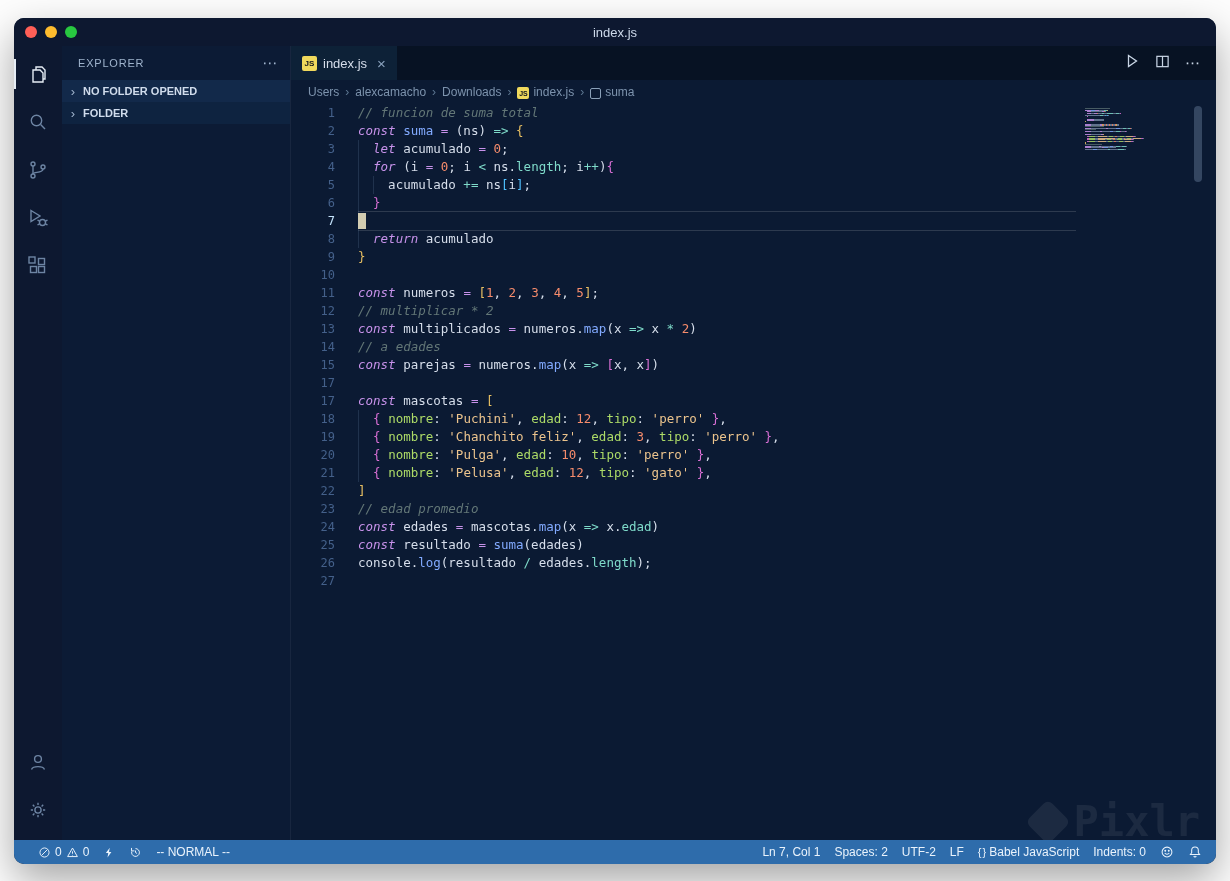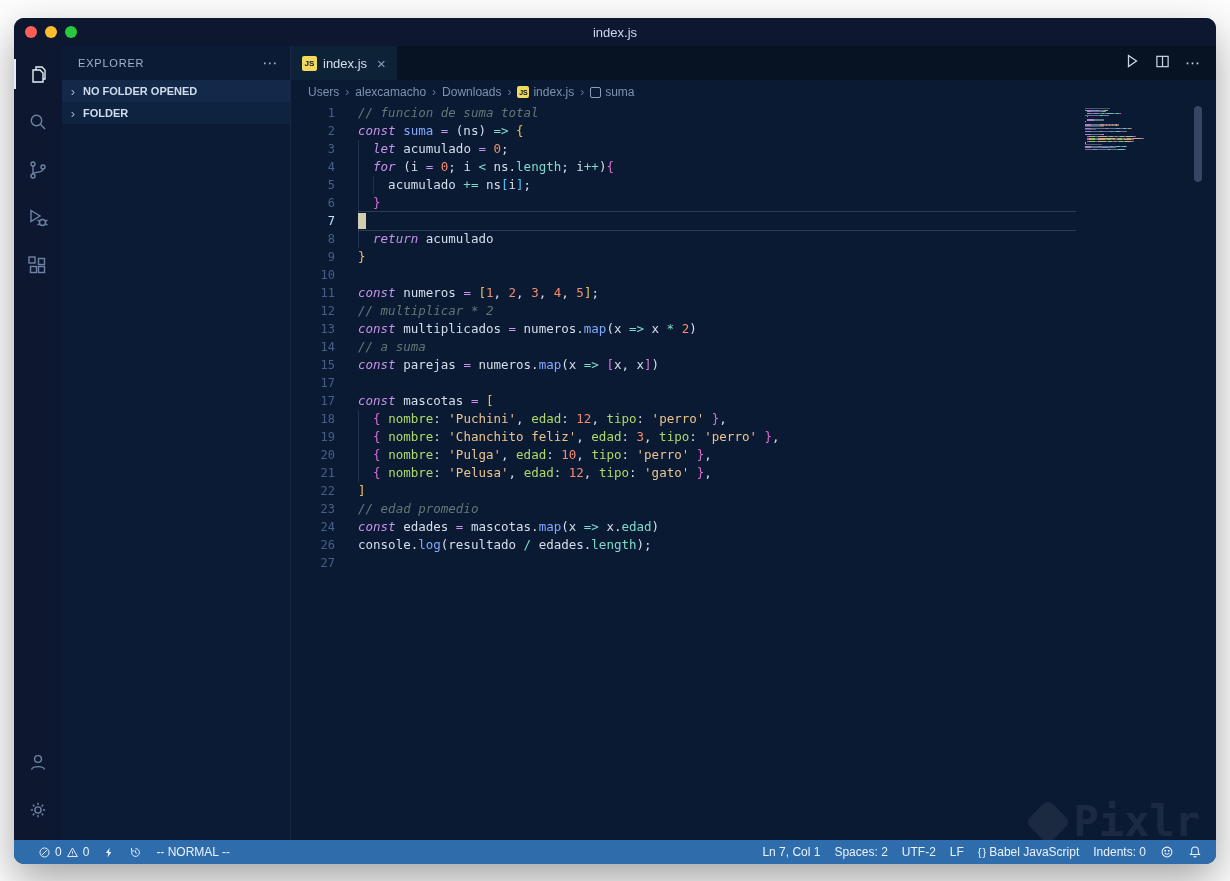--- a/index.html
+++ b/index.html
@@ -34,21 +34,21 @@
   .tabs{flex:0 0 34px;background:#071223;display:flex;align-items:center;}
   .tab{height:34px;display:flex;align-items:center;gap:6px;padding:0 11px;background:#0d2137;color:#d6deeb;font-size:13px;}
   .jsicon{width:15px;height:15px;background:#f0d95c;color:#10141c;font-size:8px;font-weight:bold;display:flex;align-items:center;justify-content:center;border-radius:2px;font-family:"Liberation Sans",sans-serif;}
   .jsicon.mini{width:12px;height:12px;font-size:7px;}
   .tab-close{color:#8aa2bd;font-size:15px;margin-left:4px;line-height:1;}
   .tab-actions{margin-left:auto;display:flex;align-items:center;gap:15px;padding-right:15px;color:#c9d6e6;}
   .tab-actions svg{stroke:currentColor;fill:none;stroke-width:1.3;}
   .more-dots{font-size:15px;letter-spacing:1px;}
   
   .breadcrumbs{flex:0 0 24px;display:flex;align-items:center;padding-left:17px;font-size:12px;color:#7d93ad;gap:6px;}
-  .bc-item{display:flex;align-items:center;gap:4px;}
+  .bc-item{display:flex;align-items:flex-end;gap:4px;}
   .bc-sep{color:#5d7792;font-size:12px;}
   .symsq{width:9px;height:9px;border:1px solid #8aa0b8;border-radius:2px;display:inline-block;}
   
   .code-area{flex:1;position:relative;font-family:"DejaVu Sans Mono",monospace;font-size:12.5px;line-height:18px;overflow:hidden;}
   .code-lines{position:absolute;top:0;left:0;right:0;}
   .line{display:flex;height:18px;white-space:pre;}
   .ln{flex:0 0 44px;text-align:right;color:#44608a;font-size:12px;}
   .lc{margin-left:23px;margin-right:140px;position:relative;flex:1;color:#d6deeb;}
   .line.cur .ln{color:#c5e4fd;}
   .line.cur .lc{box-shadow:0 -1px 0 rgba(255,255,255,.14),0 1px 0 rgba(255,255,255,.14);}
@@ -221,31 +221,32 @@
               <div class="line"><span class="ln">4</span><span class="lc"><i class="gd" style="left: 0px;"></i><span class="tk-p">  </span><span class="tk-kw">for </span><span class="tk-p">(i </span><span class="tk-op">= </span><span class="tk-num">0</span><span class="tk-p">; i </span><span class="tk-cy">&lt; </span><span class="tk-p">ns.</span><span class="tk-cy">length</span><span class="tk-p">; i</span><span class="tk-cy">++</span><span class="tk-p">)</span><span class="tk-b2">{</span></span></div>
               <div class="line"><span class="ln">5</span><span class="lc"><i class="gd" style="left: 0px;"></i><i class="gd" style="left: 15px;"></i><span class="tk-p">    acumulado </span><span class="tk-cy">+= </span><span class="tk-p">ns</span><span class="tk-b3">[</span><span class="tk-p">i</span><span class="tk-b3">]</span><span class="tk-p">;</span></span></div>
               <div class="line"><span class="ln">6</span><span class="lc"><i class="gd" style="left: 0px;"></i><span class="tk-p">  </span><span class="tk-b2">}</span></span></div>
               <div class="line cur"><span class="ln">7</span><span class="lc"><i class="gd" style="left: 0px;"></i><span class="cursor"></span></span></div>
               <div class="line"><span class="ln">8</span><span class="lc"><i class="gd" style="left: 0px;"></i><span class="tk-p">  </span><span class="tk-kw">return </span><span class="tk-p">acumulado</span></span></div>
               <div class="line"><span class="ln">9</span><span class="lc"><span class="tk-b1">}</span></span></div>
               <div class="line"><span class="ln">10</span><span class="lc"></span></div>
               <div class="line"><span class="ln">11</span><span class="lc"><span class="tk-kw">const </span><span class="tk-p">numeros </span><span class="tk-op">= </span><span class="tk-b1">[</span><span class="tk-num">1</span><span class="tk-p">, </span><span class="tk-num">2</span><span class="tk-p">, </span><span class="tk-num">3</span><span class="tk-p">, </span><span class="tk-num">4</span><span class="tk-p">, </span><span class="tk-num">5</span><span class="tk-b1">]</span><span class="tk-p">;</span></span></div>
               <div class="line"><span class="ln">12</span><span class="lc"><span class="tk-cm">// multiplicar * 2</span></span></div>
               <div class="line"><span class="ln">13</span><span class="lc"><span class="tk-kw">const </span><span class="tk-p">multiplicados </span><span class="tk-op">= </span><span class="tk-p">numeros.</span><span class="tk-fn">map</span><span class="tk-p">(x </span><span class="tk-cy">=&gt; </span><span class="tk-p">x </span><span class="tk-cy">* </span><span class="tk-num">2</span><span class="tk-p">)</span></span></div>
-              <div class="line"><span class="ln">14</span><span class="lc"><span class="tk-cm">// a suma</span></span></div>
+              <div class="line"><span class="ln">14</span><span class="lc"><span class="tk-cm">// a edades</span></span></div>
               <div class="line"><span class="ln">15</span><span class="lc"><span class="tk-kw">const </span><span class="tk-p">parejas </span><span class="tk-op">= </span><span class="tk-p">numeros.</span><span class="tk-fn">map</span><span class="tk-p">(x </span><span class="tk-cy">=&gt; </span><span class="tk-b2">[</span><span class="tk-p">x, x</span><span class="tk-b2">]</span><span class="tk-p">)</span></span></div>
               <div class="line"><span class="ln">17</span><span class="lc"></span></div>
               <div class="line"><span class="ln">17</span><span class="lc"><span class="tk-kw">const </span><span class="tk-p">mascotas </span><span class="tk-op">= </span><span class="tk-b1">[</span></span></div>
               <div class="line"><span class="ln">18</span><span class="lc"><i class="gd" style="left: 0px;"></i><span class="tk-p">  </span><span class="tk-b2">{ </span><span class="tk-key">nombre</span><span class="tk-p">: </span><span class="tk-str">'Puchini'</span><span class="tk-p">, </span><span class="tk-key">edad</span><span class="tk-p">: </span><span class="tk-num">12</span><span class="tk-p">, </span><span class="tk-key">tipo</span><span class="tk-p">: </span><span class="tk-str">'perro'</span><span class="tk-b2"> }</span><span class="tk-p">,</span></span></div>
               <div class="line"><span class="ln">19</span><span class="lc"><i class="gd" style="left: 0px;"></i><span class="tk-p">  </span><span class="tk-b2">{ </span><span class="tk-key">nombre</span><span class="tk-p">: </span><span class="tk-str">'Chanchito feliz'</span><span class="tk-p">, </span><span class="tk-key">edad</span><span class="tk-p">: </span><span class="tk-num">3</span><span class="tk-p">, </span><span class="tk-key">tipo</span><span class="tk-p">: </span><span class="tk-str">'perro'</span><span class="tk-b2"> }</span><span class="tk-p">,</span></span></div>
               <div class="line"><span class="ln">20</span><span class="lc"><i class="gd" style="left: 0px;"></i><span class="tk-p">  </span><span class="tk-b2">{ </span><span class="tk-key">nombre</span><span class="tk-p">: </span><span class="tk-str">'Pulga'</span><span class="tk-p">, </span><span class="tk-key">edad</span><span class="tk-p">: </span><span class="tk-num">10</span><span class="tk-p">, </span><span class="tk-key">tipo</span><span class="tk-p">: </span><span class="tk-str">'perro'</span><span class="tk-b2"> }</span><span class="tk-p">,</span></span></div>
               <div class="line"><span class="ln">21</span><span class="lc"><i class="gd" style="left: 0px;"></i><span class="tk-p">  </span><span class="tk-b2">{ </span><span class="tk-key">nombre</span><span class="tk-p">: </span><span class="tk-str">'Pelusa'</span><span class="tk-p">, </span><span class="tk-key">edad</span><span class="tk-p">: </span><span class="tk-num">12</span><span class="tk-p">, </span><span class="tk-key">tipo</span><span class="tk-p">: </span><span class="tk-str">'gato'</span><span class="tk-b2"> }</span><span class="tk-p">,</span></span></div>
               <div class="line"><span class="ln">22</span><span class="lc"><span class="tk-b1">]</span></span></div>
               <div class="line"><span class="ln">23</span><span class="lc"><span class="tk-cm">// edad promedio</span></span></div>
               <div class="line"><span class="ln">24</span><span class="lc"><span class="tk-kw">const </span><span class="tk-p">edades </span><span class="tk-op">= </span><span class="tk-p">mascotas.</span><span class="tk-fn">map</span><span class="tk-p">(x </span><span class="tk-cy">=&gt; </span><span class="tk-p">x.</span><span class="tk-cy">edad</span><span class="tk-p">)</span></span></div>
+              <div class="line"><span class="ln">25</span><span class="lc"><span class="tk-kw">const </span><span class="tk-p">resultado </span><span class="tk-op">= </span><span class="tk-fn">suma</span><span class="tk-p">(edades)</span></span></div>
               <div class="line"><span class="ln">26</span><span class="lc"><span class="tk-p">console.</span><span class="tk-fn">log</span><span class="tk-p">(resultado </span><span class="tk-cy">/ </span><span class="tk-p">edades.</span><span class="tk-cy">length</span><span class="tk-p">);</span></span></div>
               <div class="line"><span class="ln">27</span><span class="lc"></span></div>
             </div>
           <div class="minimap">
               <div class="mline">
                 <span class="mseg" style="width: 25.2px; background: rgba(99, 119, 119, 0.7);"></span>
               </div>
               <div class="mline">
                 <span class="mseg" style="width: 6.3px; background: rgba(199, 146, 234, 0.85);"></span>
                 <span class="mseg" style="width: 4.2px; background: rgba(130, 170, 255, 0.85);"></span>

